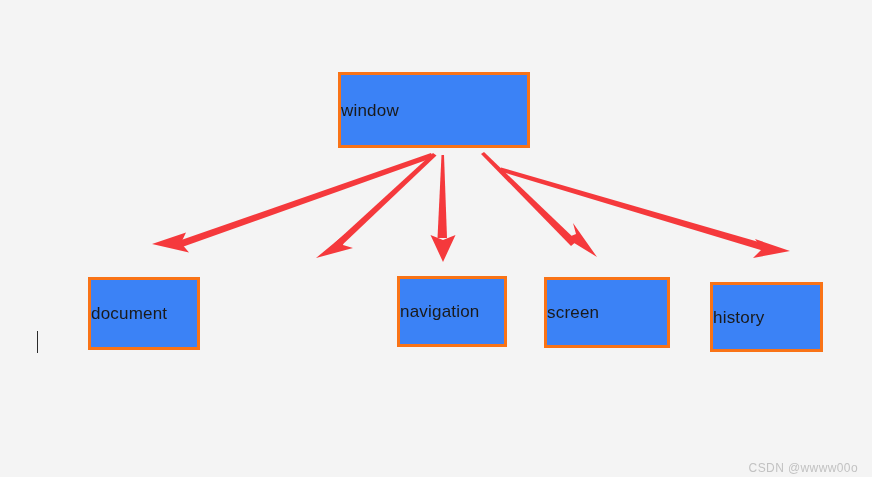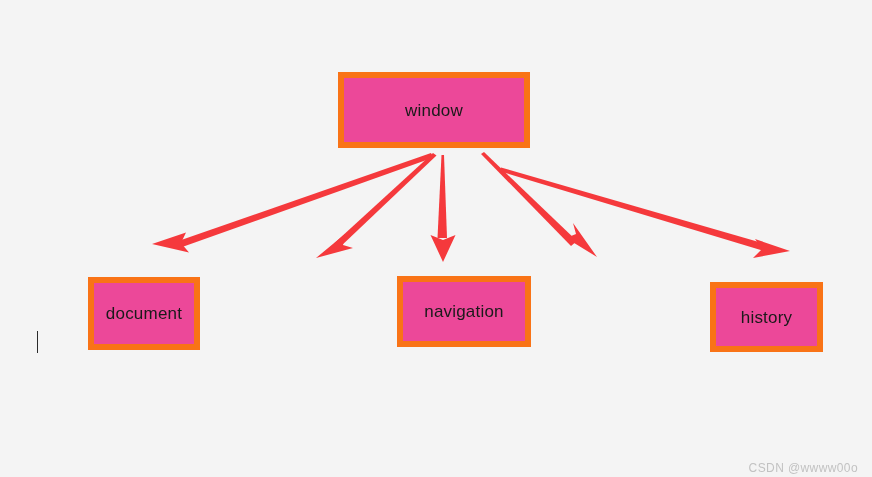--- a/index.html
+++ b/index.html
@@ -15,25 +15,25 @@
   }
   #canvas {
     position: relative;
     width: 872px;
     height: 477px;
     background: #f4f4f4;
   }
   .node {
     position: absolute;
     box-sizing: border-box;
-    border: 6px solid #f97316;
-    background: #ec4899;
+    border: 3px solid #f97316;
+    background: #3b82f6;
     display: flex;
     align-items: center;
-    justify-content: center;
+    justify-content: flex-start;
   }
   .node-label {
     font-size: 17px;
     color: #1a1a1a;
     letter-spacing: 0.2px;
     line-height: 1;
     white-space: nowrap;
   }
   #node-window {
     left: 338px;
@@ -49,21 +49,21 @@
   }
   #node-location {
     left: 248px;
     top: 277px;
     width: 105px;
     height: 68px;
   }
   #node-navigation {
     left: 397px;
     top: 276px;
-    width: 134px;
+    width: 110px;
     height: 71px;
   }
   #node-screen {
     left: 544px;
     top: 277px;
     width: 126px;
     height: 71px;
   }
   #node-history {
     left: 710px;
@@ -139,20 +139,23 @@
 
   <div class="node" id="node-document">
     <span class="node-label">document</span>
   </div>
 
 
   <div class="node" id="node-navigation">
     <span class="node-label">navigation</span>
   </div>
 
+  <div class="node" id="node-screen">
+    <span class="node-label">screen</span>
+  </div>
 
   <div class="node" id="node-history">
     <span class="node-label">history</span>
   </div>
 
   <div id="caret"></div>
 
   <div id="watermark">CSDN @wwww00o</div>
 
 </div>

